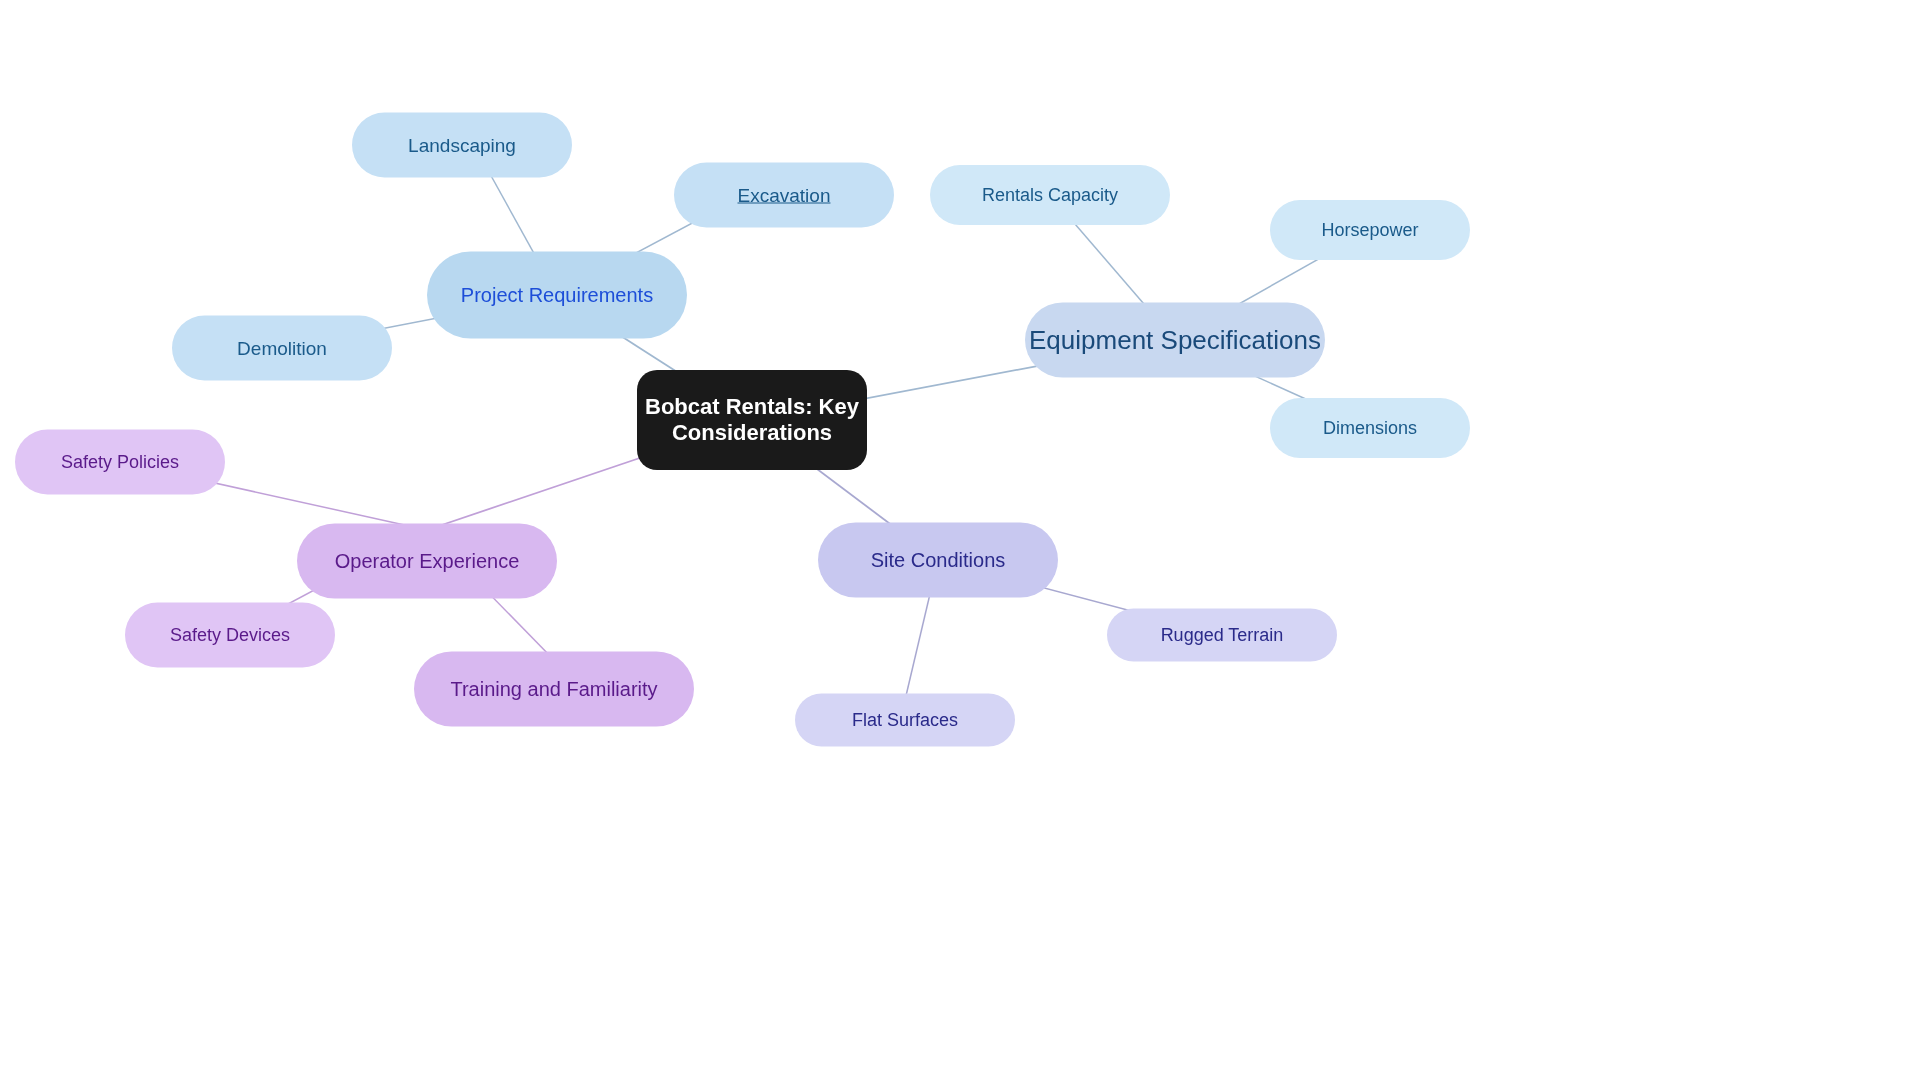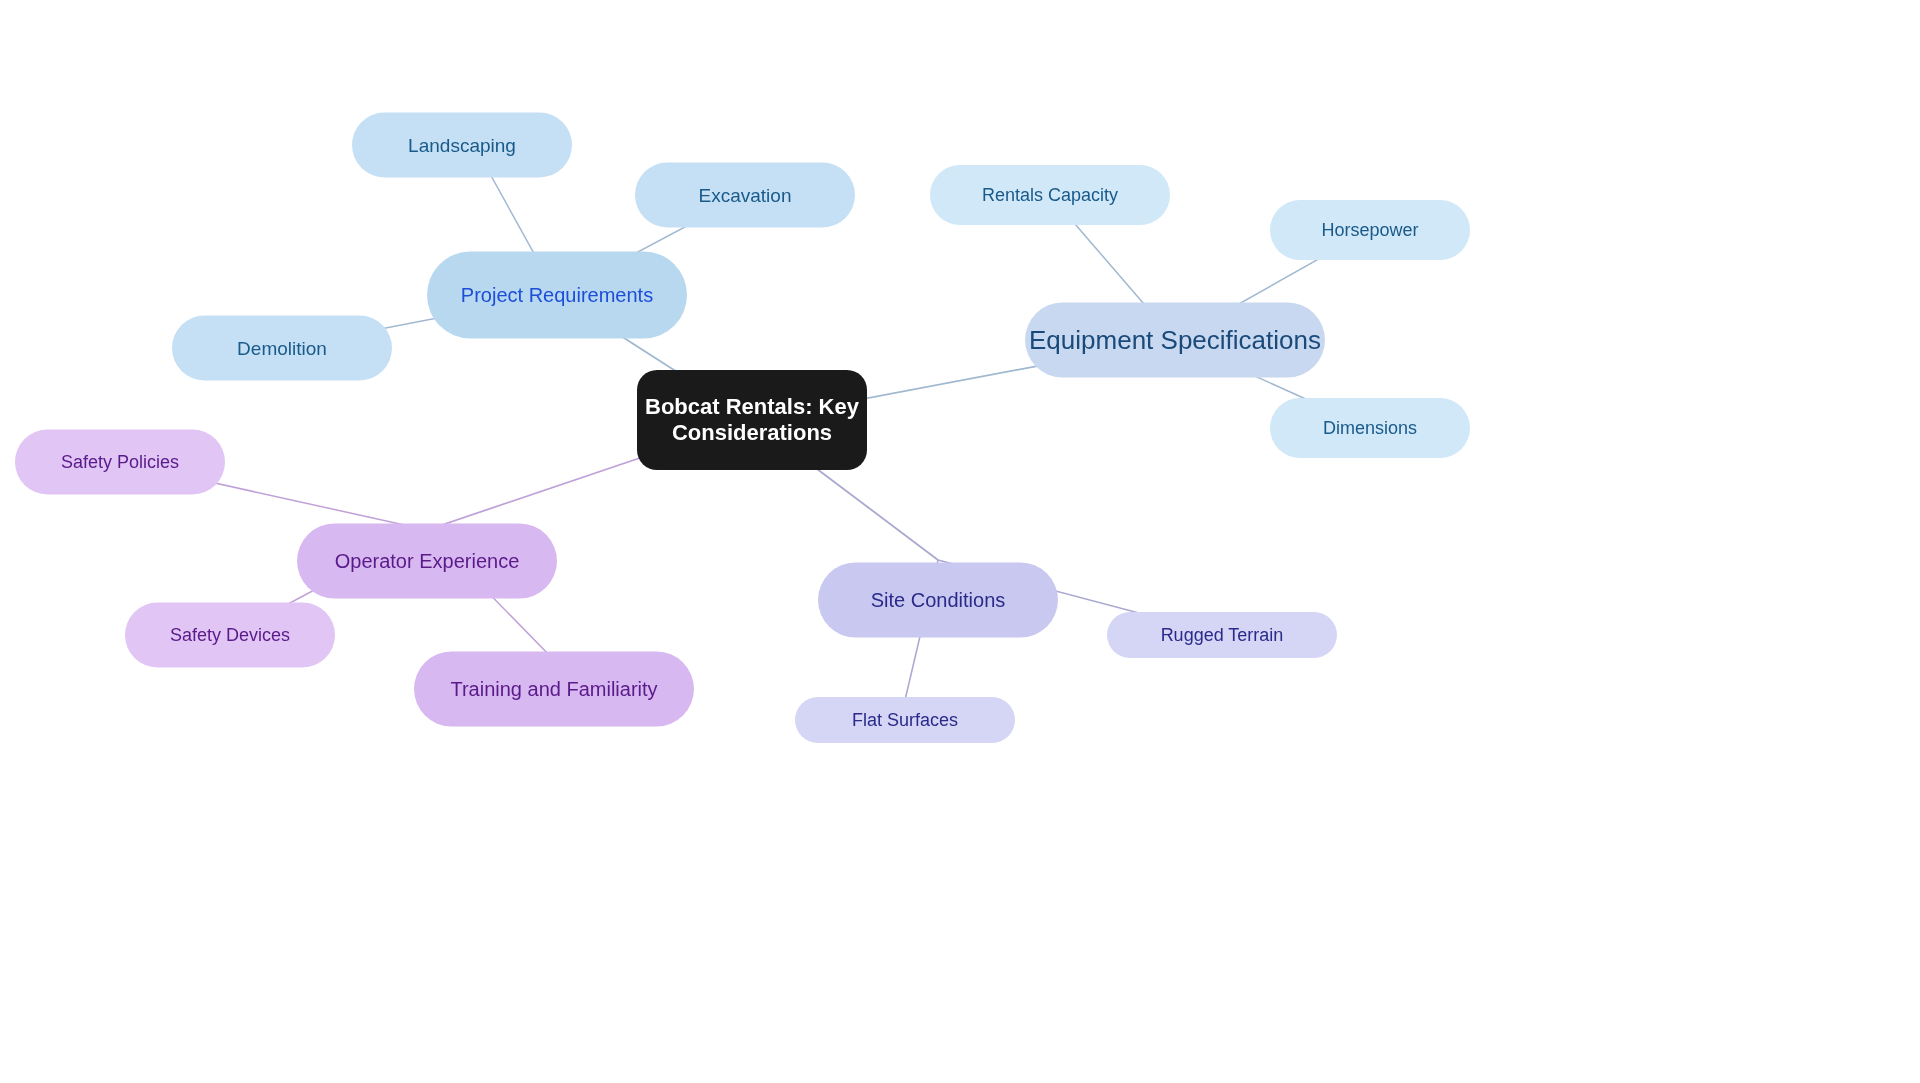--- a/index.html
+++ b/index.html
@@ -87,29 +87,28 @@
       width: 220px;
       height: 65px;
     }
 
     .node-lavender-large {
       background: #c8c8f0;
       color: #2a2a8a;
       font-size: 20px;
       width: 240px;
       height: 75px;
-      margin-top: 40px;
     }
 
     .node-lavender-medium {
       background: #d5d5f5;
       color: #2a2a8a;
       font-size: 18px;
       width: 220px;
-      height: 46px;
+      height: 53px;
     }
 
     .node-eq {
       background: #c8d8f0;
       color: #1a4a7a;
       font-size: 26px;
       width: 300px;
       height: 75px;
     }
   </style>
@@ -147,21 +146,21 @@
 </div>
 
 <div class="node node-blue node-blue-large" style="left: 557px; top: 295px;">
   <span>Project Requirements</span>
 </div>
 
 <div class="node node-blue node-blue-medium" style="left: 462px; top: 145px;">
   <span>Landscaping</span>
 </div>
 
-<div class="node node-blue node-blue-medium" style="left: 745px; top: 195px;">
+<div class="node node-blue node-blue-medium" style="left: 784px; top: 195px; text-decoration: underline;">
   <span>Excavation</span>
 </div>
 
 <div class="node node-blue node-blue-medium" style="left: 282px; top: 348px;">
   <span>Demolition</span>
 </div>
 
 <div class="node node-blue node-eq" style="left: 1175px; top: 340px;">
   <span>Equipment Specifications</span>
 </div>

